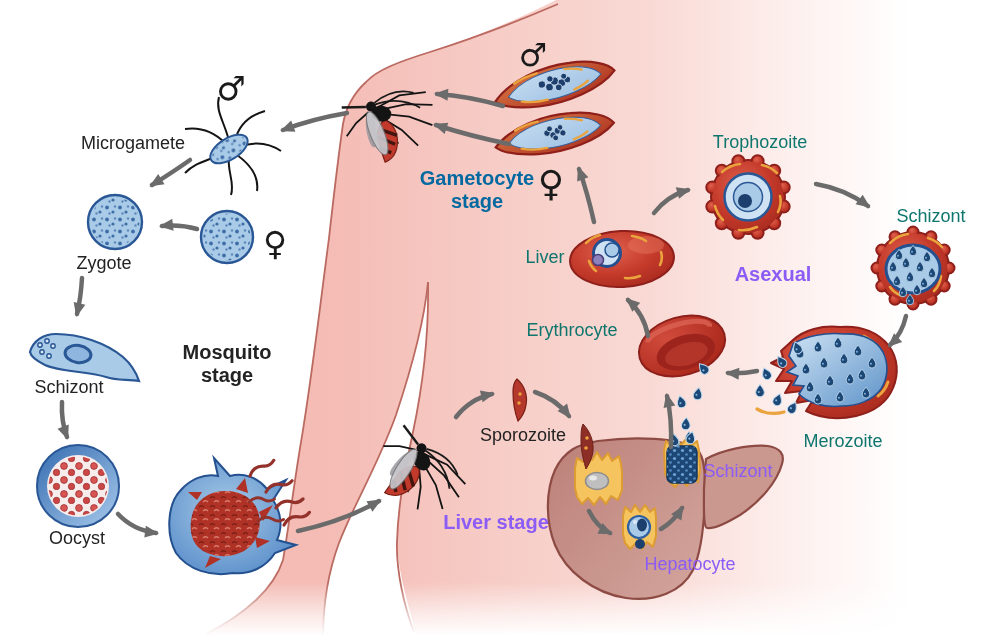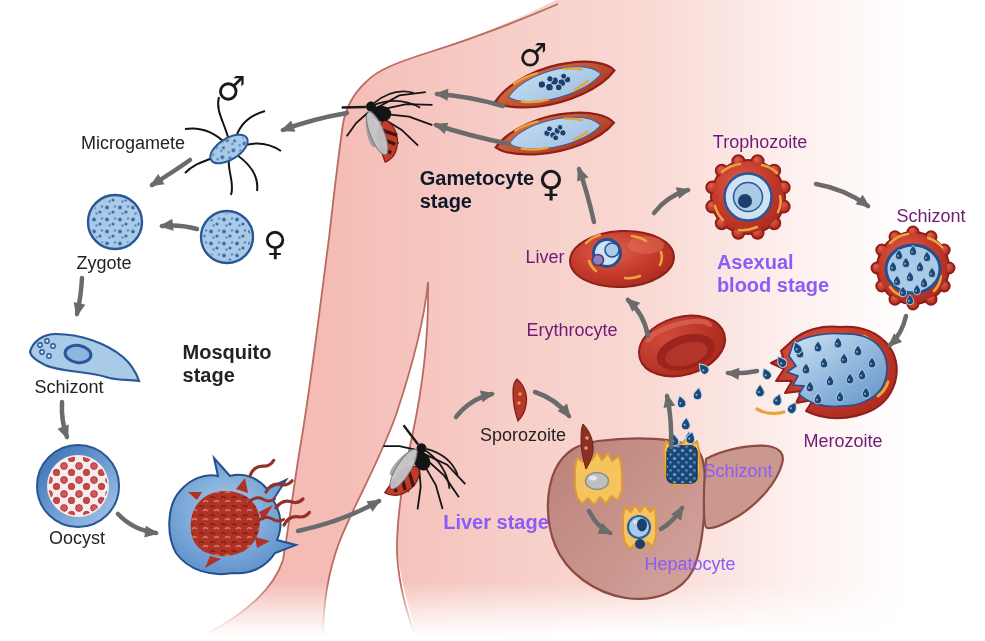--- a/index.html
+++ b/index.html
@@ -1,24 +1,24 @@
 <!DOCTYPE html>
 <html><head>
 <meta charset="utf-8">
 <style>
   html,body{margin:0;padding:0;background:#fff;}
   .stage{position:relative;width:985px;height:641px;background:#fff;overflow:hidden;
          font-family:"Liberation Sans",sans-serif;}
   .stage svg{position:absolute;left:0;top:0;}
-  .lbl{position:absolute;transform:translate(-50%,-50%);white-space:nowrap;text-align:left;
+  .lbl{position:absolute;transform:translate(-50%,-50%);white-space:nowrap;text-align:center;
        font-size:18px;color:#232323;line-height:23px;}
   .lbl.bold{font-weight:bold;font-size:20px;}
-  .lbl.red{color:#701a75;}
+  .lbl.red{color:#0f766e;}
   .lbl.darkred{color:#8b5cf6;}
-  .lbl.orange{color:#0f172a;}
+  .lbl.orange{color:#0369a1;}
   .lbl.italic{}
 </style>
 </head>
 <body>
 
 <div class="stage">
 
 <svg width="985" height="641" viewBox="0 0 985 641">
   <defs>
     <linearGradient id="bodyGrad" gradientUnits="userSpaceOnUse" x1="330" y1="200" x2="910" y2="200">
@@ -438,21 +438,20 @@
   <div>stage</div>
 </div>
 
 <div class="lbl bold orange" style="left:477px;top:190px">
   <div>Gametocyte</div>
   <div>stage</div>
 </div>
 
 <div class="lbl bold darkred" style="left:773px;top:274px">
   <div>Asexual</div>
-  <div>blood stage</div>
 </div>
 
 <div class="lbl bold darkred" style="left:496px;top:522px">Liver stage</div>
 
 <div class="lbl red" style="left:545px;top:257px">Liver</div>
 <div class="lbl red" style="left:760px;top:142px">Trophozoite</div>
 <div class="lbl red" style="left:931px;top:216px">Schizont</div>
 <div class="lbl red italic" style="left:572px;top:330px">Erythrocyte</div>
 <div class="lbl red" style="left:843px;top:441px">Merozoite</div>
 <div class="lbl darkred" style="left:738px;top:471px">Schizont</div>

